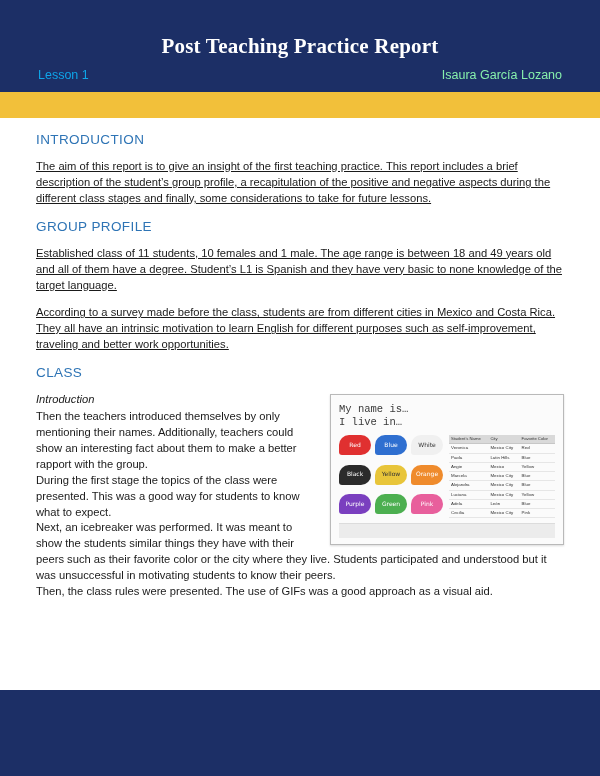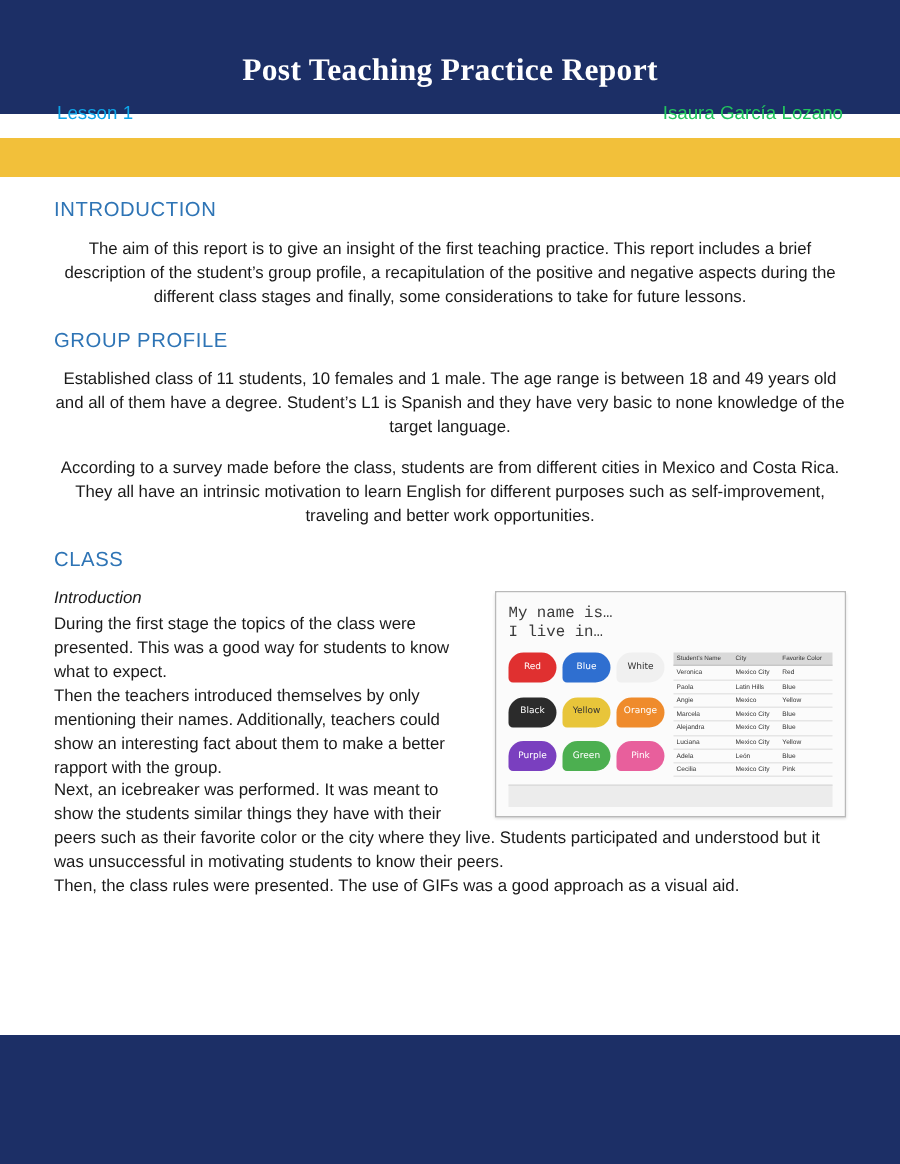--- a/index.html
+++ b/index.html
@@ -19,21 +19,21 @@
     height: 776px;
     position: relative;
     background: #ffffff;
   }
   
   .header {
     position: absolute;
     top: 0;
     left: 0;
     width: 600px;
-    height: 76px;
+    height: 92px;
     background: #1c2f66;
     text-decoration: underline;
   }
   .header-title {
     position: absolute;
     top: 34px;
     left: 0;
     width: 600px;
     text-align: center;
     color: #ffffff;
@@ -46,21 +46,21 @@
     position: absolute;
     top: 68px;
     left: 38px;
     color: #0ea5e9;
     font-size: 12.5px;
   }
   .header-author {
     position: absolute;
     top: 68px;
     right: 38px;
-    color: #22c55e;
+    color: #86efac;
     font-size: 12.5px;
   }
   .header-stripe {
     position: absolute;
     top: 92px;
     left: 0;
     width: 600px;
     height: 26px;
     background: #f2c03a;
   }
@@ -80,21 +80,22 @@
     text-transform: uppercase;
   }
   .sec-gap {
     margin-top: 22px;
   }
   p.para {
     margin: 0 0 12px 0;
     font-size: 11.2px;
     line-height: 1.42;
     color: #1a1a1a;
-    text-align: center;
+    text-align: left;
+    text-decoration: underline;
   }
   .sub-italic {
     font-style: italic;
     font-size: 11.2px;
     color: #1a1a1a;
     margin: 0 0 1px 0;
     line-height: 1.42;
   }
   
   .class-block {
@@ -267,22 +268,22 @@
                     <td>Pink</td>
                   </tr>
                 </tbody>
             </table>
           </div>
           <div class="fig-strip"></div>
         </div>
       </div>
 
       <div class="sub-italic">Introduction</div>
+      <div>Then the teachers introduced themselves by only mentioning their names. Additionally, teachers could show an interesting fact about them to make a better rapport with the group.</div>
       <div>During the first stage the topics of the class were presented. This was a good way for students to know what to expect.</div>
-      <div>Then the teachers introduced themselves by only mentioning their names. Additionally, teachers could show an interesting fact about them to make a better rapport with the group.</div>
       <div>Next, an icebreaker was performed. It was meant to show the students similar things they have with their peers such as their favorite color or the city where they live. Students participated and understood but it was unsuccessful in motivating students to know their peers.</div>
       <div>Then, the class rules were presented. The use of GIFs was a good approach as a visual aid.</div>
     </div>
 
   </div>
 
   <div class="footer"></div>
 </div>
 
 </body></html>

